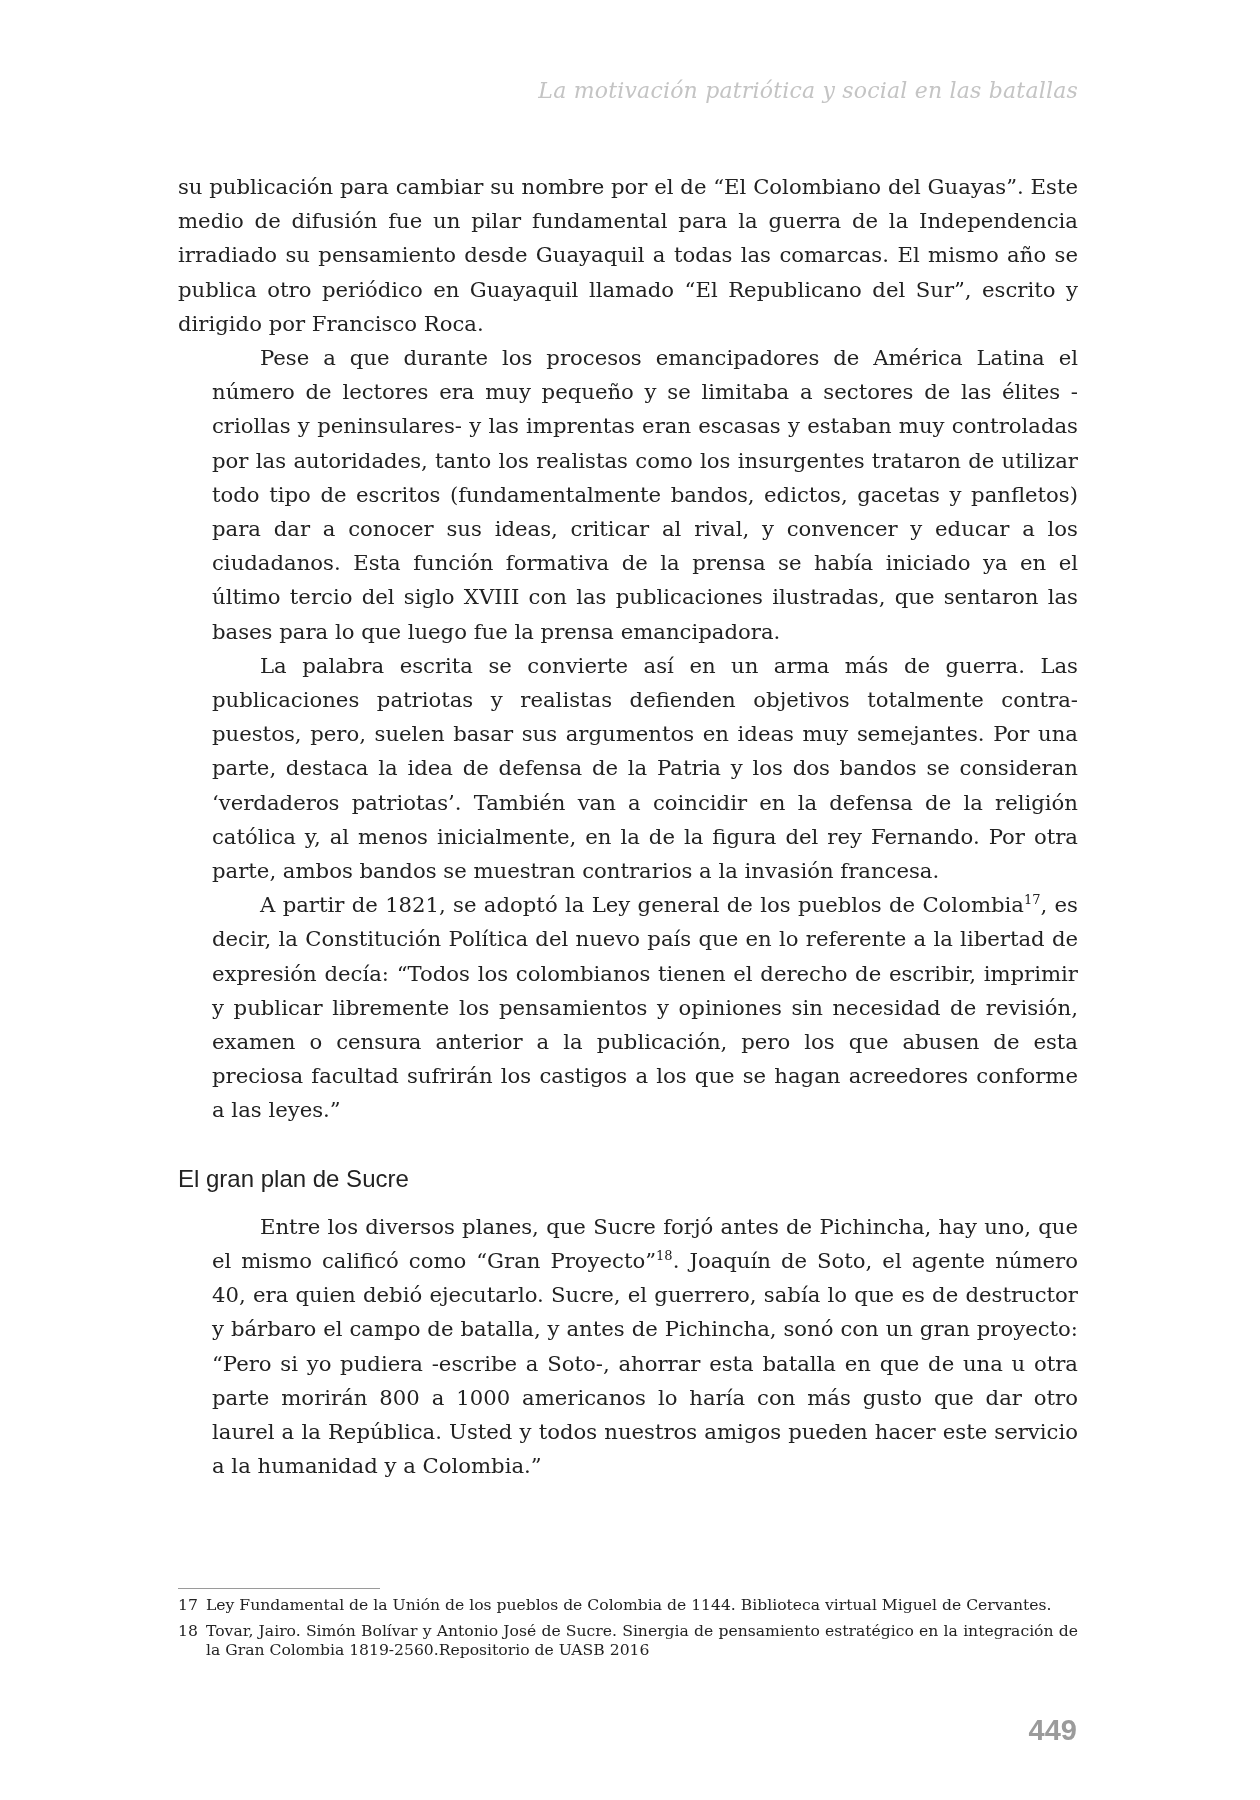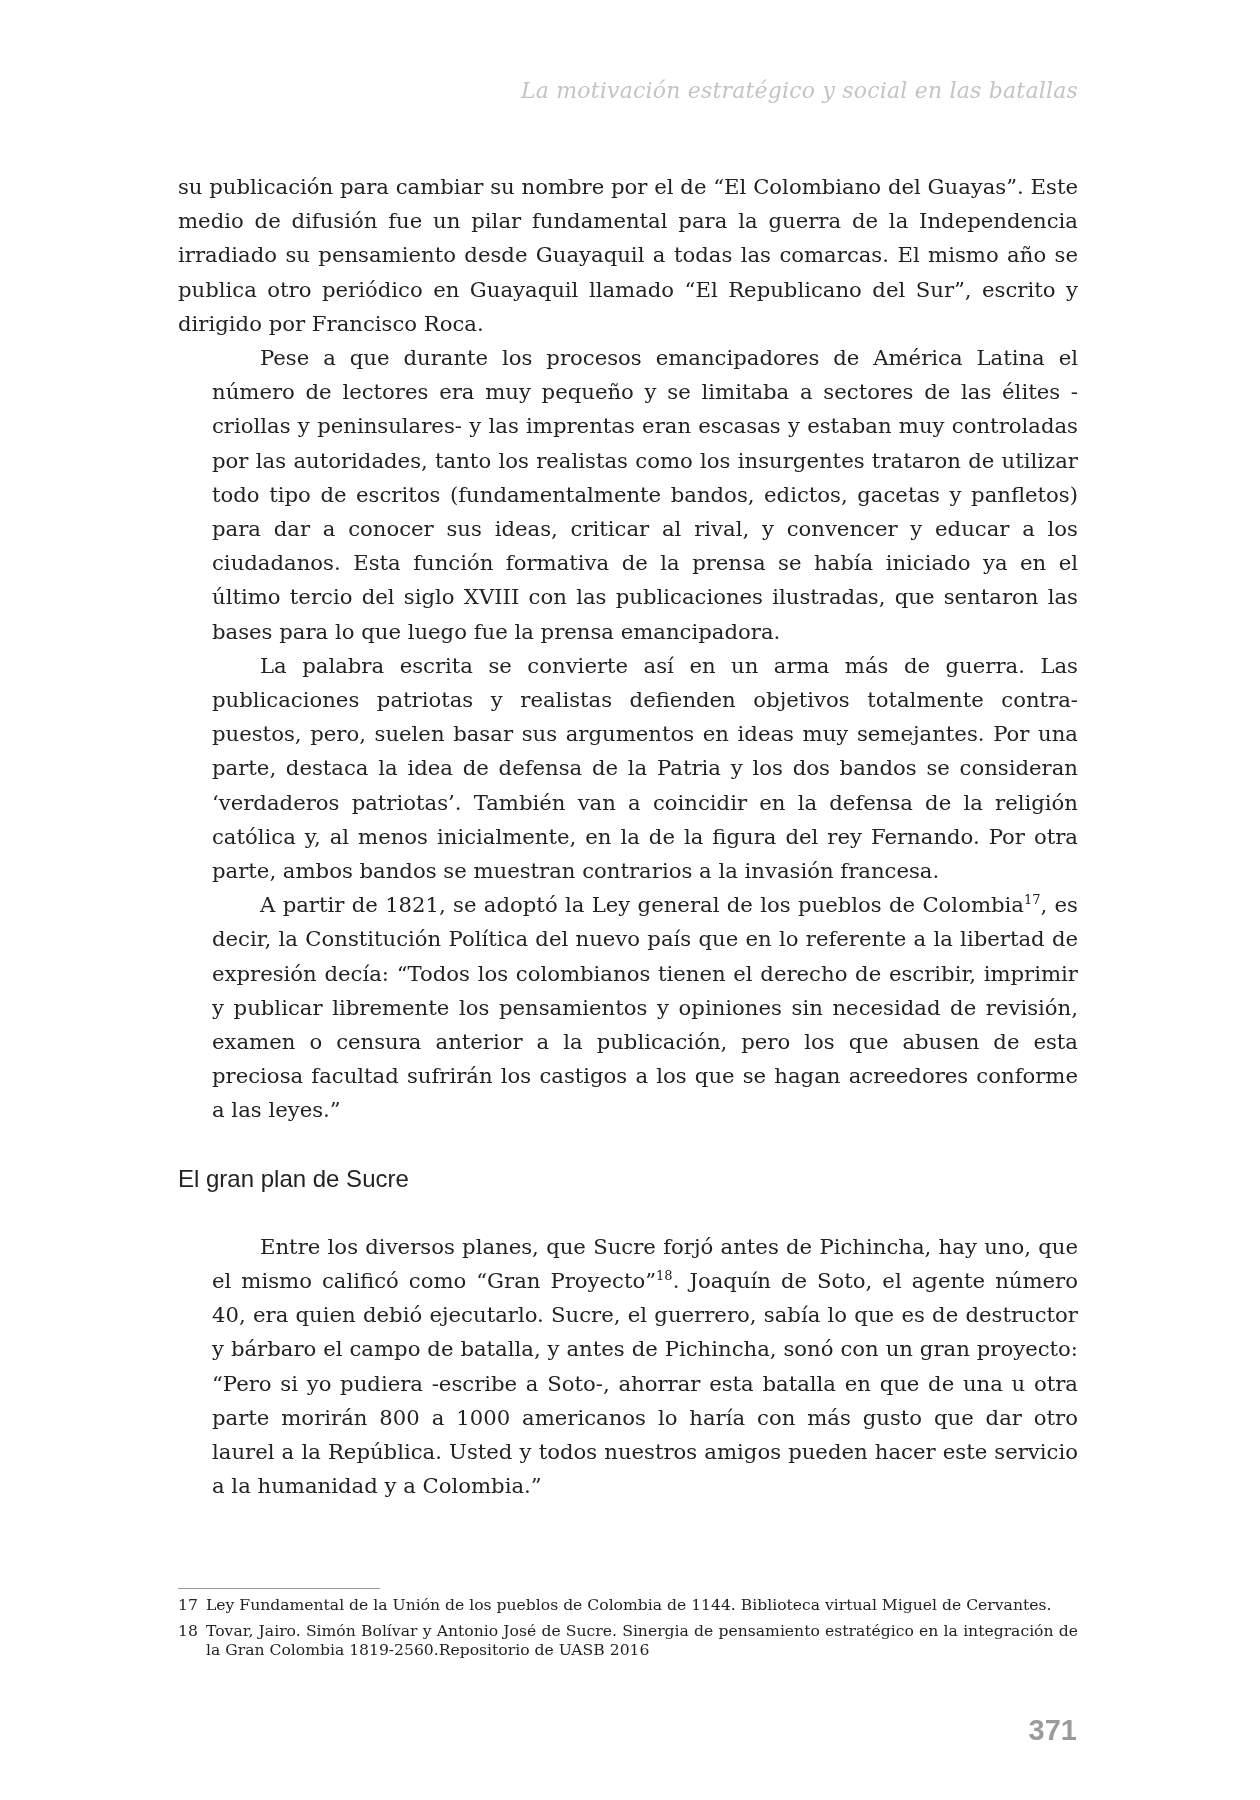--- a/index.html
+++ b/index.html
@@ -12,21 +12,21 @@
   .body {
     position: absolute; left: 178px; top: 170px; width: 900px;
     font-family: "DejaVu Serif", serif; font-size: 21.2px; line-height: 34.2px;
     color: #222222; text-align: justify; hyphens: manual;
   }
   .body p { margin: 0; text-indent: 0; }
   .body p.indent { text-indent: 48px; margin-left: 34px; }
   .body sup { font-size: 13px; line-height: 0; vertical-align: super; }
   .heading {
     font-family: "Liberation Sans", sans-serif; font-size: 24px;
-    color: #222222; margin: 34px 0 34px 0; line-height: 34px; text-indent: 0;
+    color: #222222; margin: 34px 0 14px 0; line-height: 34px; text-indent: 0;
   }
   .fn-rule {
     position: absolute; left: 178px; top: 1588px; width: 202px;
     border-top: 1px solid #9a9a9a; height: 0;
   }
   .footnotes {
     position: absolute; left: 178px; top: 1596px; width: 900px;
     font-family: "DejaVu Serif", serif; font-size: 15.6px; line-height: 19px; color: #222222;
   }
   .fn { display: flex; margin-bottom: 7px; text-align: justify; }
@@ -34,21 +34,21 @@
   .fn .txt { flex: 1; }
   .page-num {
     position: absolute; right: 183px; top: 1714px;
     font-family: "Liberation Sans", sans-serif; font-weight: bold;
     font-size: 29px; color: #9b9b9b;
   }
 </style>
 </head>
 <body>
 
-<div class="running-head">La motivación estratégico y social en las batallas</div>
+<div class="running-head">La motivación patriótica y social en las batallas</div>
 
 <div class="body">
   <p>su publicación para cambiar su nombre por el de “El Colombiano del Guayas”. Este medio de difusión fue un pilar fundamental para la guerra de la Independencia irradiado su pensamiento desde Guayaquil a todas las comarcas. El mismo año se publica otro periódico en Guayaquil lla­mado “El Republicano del Sur”, escrito y dirigido por Francisco Roca.</p>
   <p class="indent">Pese a que durante los procesos emancipadores de América Latina el número de lectores era muy pequeño y se limitaba a sectores de las élites -criollas y peninsulares- y las imprentas eran escasas y estaban muy controladas por las autoridades, tanto los realistas como los insur­gentes trataron de utilizar todo tipo de escritos (fundamentalmente ban­dos, edictos, gacetas y panfletos) para dar a conocer sus ideas, criticar al rival, y convencer y educar a los ciudadanos. Esta función formativa de la prensa se había iniciado ya en el último tercio del siglo XVIII con las publicaciones ilustradas, que sentaron las bases para lo que luego fue la prensa emancipadora.</p>
   <p class="indent">La palabra escrita se convierte así en un arma más de guerra. Las publicaciones patriotas y realistas defienden objetivos totalmente contra­puestos, pero, suelen basar sus argumentos en ideas muy semejantes. Por una parte, destaca la idea de defensa de la Patria y los dos bandos se consideran ‘verdaderos patriotas’. También van a coincidir en la defensa de la religión católica y, al menos inicialmente, en la de la figura del rey Fernando. Por otra parte, ambos bandos se muestran contrarios a la in­vasión francesa.</p>
   <p class="indent"><span>A partir de 1821, se adoptó la Ley general de los pueblos de Colom­bia</span><sup>17</sup><span>, es decir, la Constitución Política del nuevo país que en lo referente a la libertad de expresión decía: “Todos los colombianos tienen el derecho de escribir, imprimir y publicar libremente los pensamientos y opiniones sin necesidad de revisión, examen o censura anterior a la publicación, pero los que abusen de esta preciosa facultad sufrirán los castigos a los que se hagan acreedores conforme a las leyes.”</span></p>
 
   <div class="heading">El gran plan de Sucre</div>
 
   <p class="indent"><span>Entre los diversos planes, que Sucre forjó antes de Pichincha, hay uno, que el mismo calificó como “Gran Proyecto”</span><sup>18</sup><span>. Joaquín de Soto, el agente número 40, era quien debió ejecutarlo. Sucre, el guerrero, sabía lo que es de destructor y bárbaro el campo de batalla, y antes de Pichincha, sonó con un gran proyecto: “Pero si yo pudiera -escribe a Soto-, ahorrar esta ba­talla en que de una u otra parte morirán 800 a 1000 americanos lo haría con más gusto que dar otro laurel a la República. Usted y todos nuestros amigos pueden hacer este servicio a la humanidad y a Colombia.”</span></p>
@@ -60,13 +60,13 @@
   <div class="fn">
     <span class="num">17</span>
     <span class="txt">Ley Fundamental de la Unión de los pueblos de Colombia de 1144. Biblioteca virtual Miguel de Cervantes.</span>
   </div>
   <div class="fn">
     <span class="num">18</span>
     <span class="txt">Tovar, Jairo. Simón Bolívar y Antonio José de Sucre. Sinergia de pensamiento estratégico en la integración de la Gran Colombia 1819-2560.Repositorio de UASB 2016</span>
   </div>
 </div>
 
-<div class="page-num">371</div>
+<div class="page-num">449</div>
 
 </body></html>

